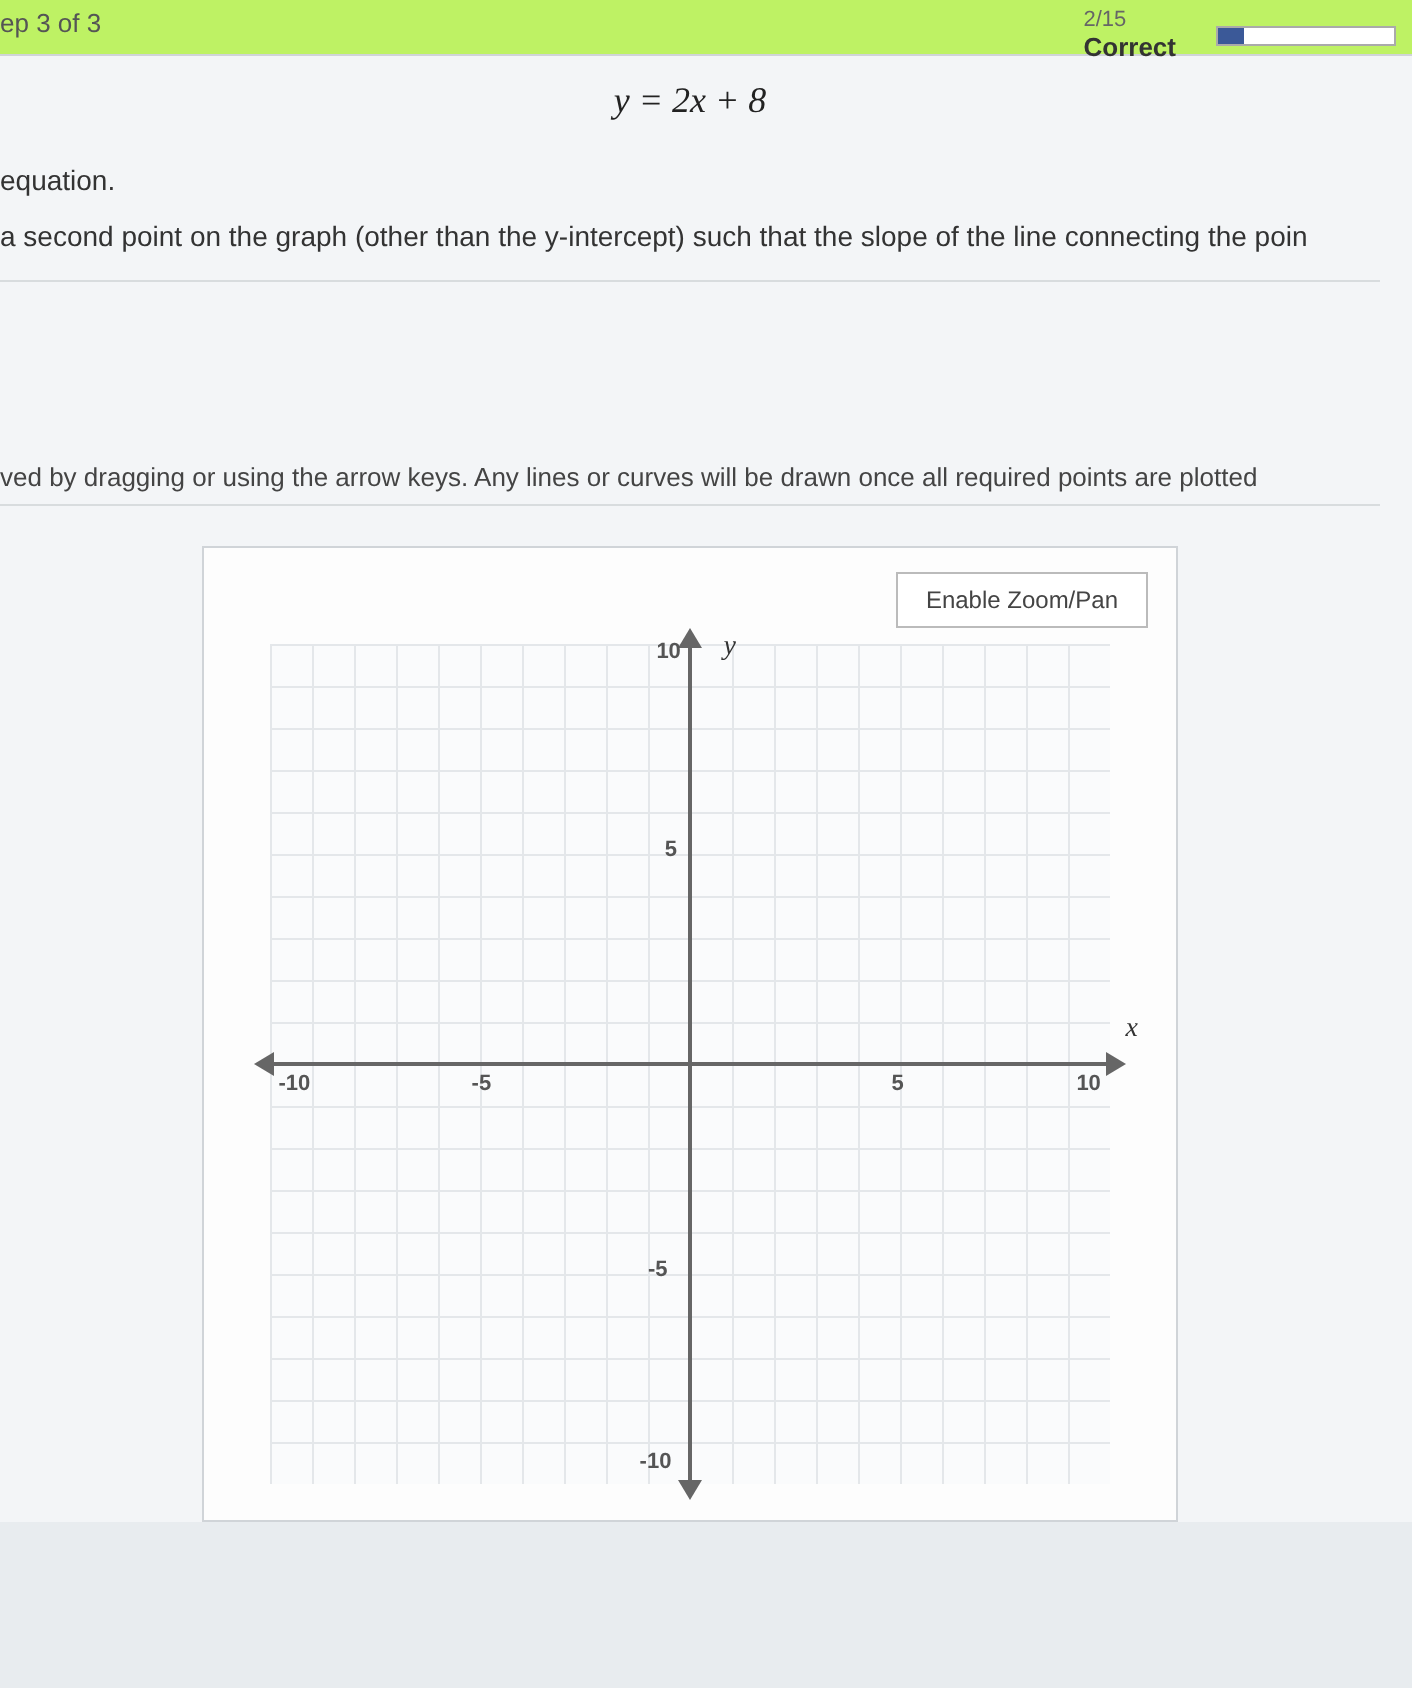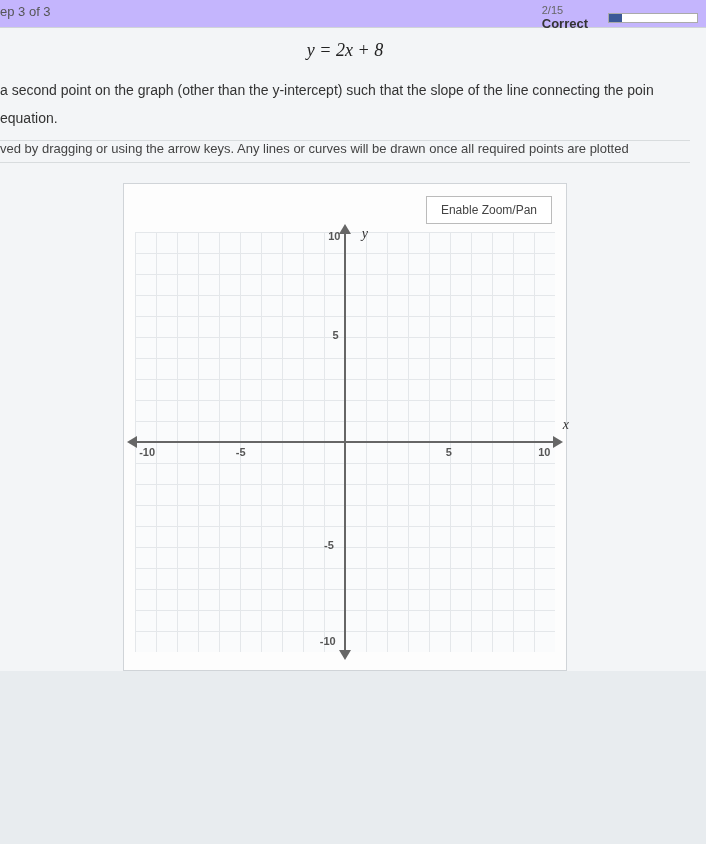--- a/index.html
+++ b/index.html
@@ -11,21 +11,21 @@
       overflow: hidden;
       position: relative;
     }
     .top-bar {
       display: flex;
       justify-content: space-between;
       align-items: flex-start;
       padding: 4px 8px 0 0;
       height: 28px;
       border-bottom: 1px solid #d0d4d8;
-      background: #c4b5fd;
+      background: #bef264;
     }
     .step-label {
       font-size: 13px;
       color: #555;
       padding-left: 0;
     }
     .correct-area {
       display: flex;
       align-items: center;
       gap: 20px;
@@ -66,29 +66,30 @@
     .instruction {
       font-size: 14px;
       color: #333;
       padding: 0 0 8px 0;
       line-height: 1.4;
     }
     .instruction2 {
       font-size: 13px;
       color: #444;
       padding: 0 0 6px 0;
+      margin-top: 90px;
       border-bottom: 1px solid #d8dcde;
     }
     .divider {
       border-bottom: 1px solid #d8dcde;
       margin-top: 4px;
     }
     .graph-container {
       margin: 20px auto 0 auto;
-      width: 444px;
+      width: 488px;
       background: #fdfdfd;
       border: 1px solid #d0d4d8;
       padding: 8px;
       position: relative;
     }
     .zoom-btn {
       position: absolute;
       top: 12px;
       right: 14px;
       background: #fff;
@@ -166,22 +167,22 @@
     </div>
     <div class="progress-track">
       <div class="progress-fill"></div>
     </div>
   </div>
 </div>
 
 <div class="content">
   <div class="equation">y = 2x + 8</div>
 
+  <div class="instruction">equation.</div>
   <div class="instruction">a second point on the graph (other than the y-intercept) such that the slope of the line connecting the poin</div>
-  <div class="instruction">equation.</div>
   <div class="divider"></div>
 
   <div class="instruction2">ved by dragging or using the arrow keys. Any lines or curves will be drawn once all required points are plotted</div>
 
   <div class="graph-container">
     <button class="zoom-btn">Enable Zoom/Pan</button>
 
     <div class="graph-area">
       <div class="grid"></div>
       <div class="axis-x"></div>

